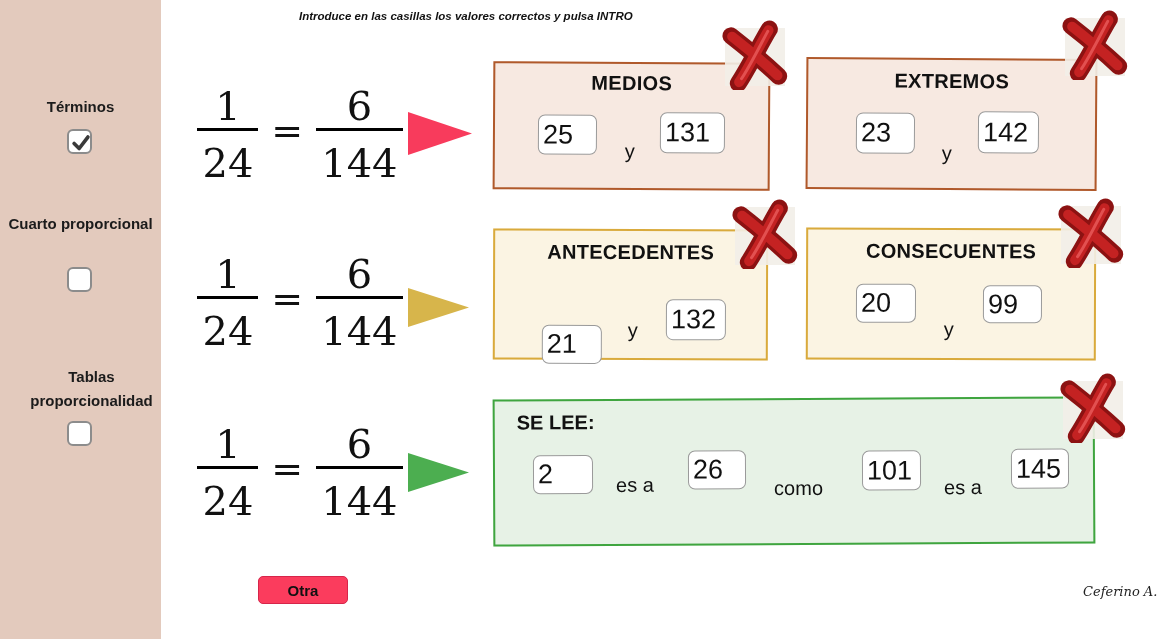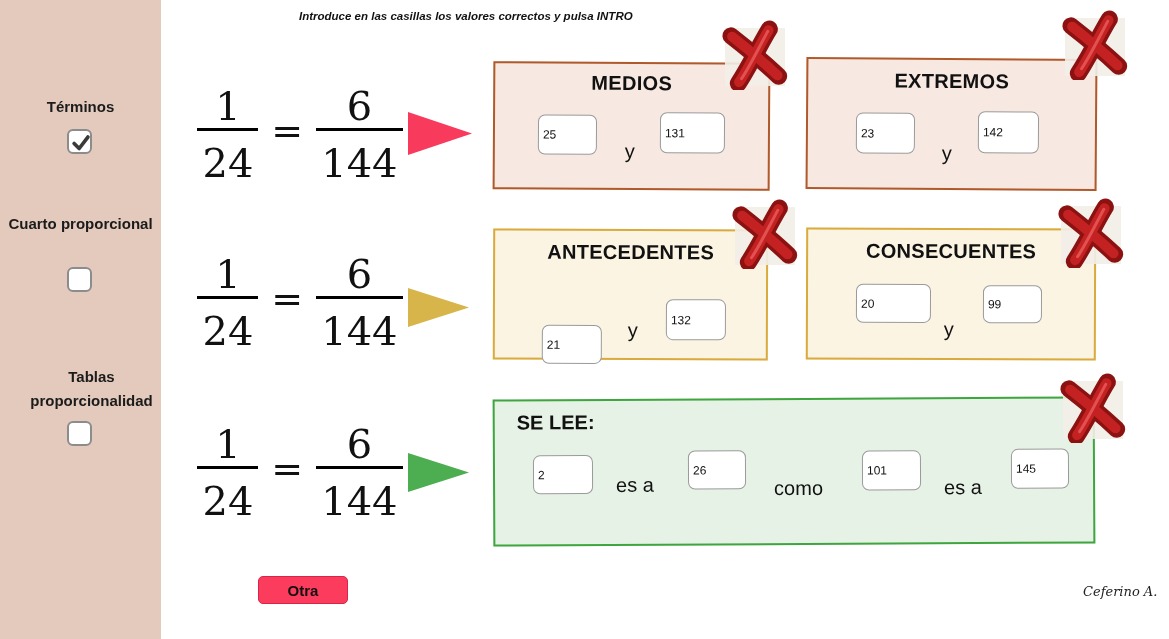--- a/index.html
+++ b/index.html
@@ -50,35 +50,35 @@
   .panel-consecuentes{left:806px;top:228px;width:290px;height:132px;background:#fbf4e3;border:2px solid #d9aa3c;transform:rotate(.2deg);}
   .panel-selee{left:493px;top:398px;width:602px;height:147px;background:#e7f2e6;border:2px solid #3fa53f;transform:rotate(-.3deg);}
   .panel-title{
     position:absolute;left:0;top:10px;width:100%;text-align:center;
     font-size:20px;font-weight:bold;color:#111;letter-spacing:.3px;
   }
   .panel-medios .panel-title{top:8px;}
   .selee-title{position:absolute;left:22px;top:10px;font-size:20px;font-weight:bold;color:#111;}
   .cell-input{
     position:absolute;background:#fff;border:1px solid #9a9a9a;border-radius:7px;
-    font-family:"Liberation Sans",sans-serif;font-size:12px;color:#111;
+    font-family:"Liberation Sans",sans-serif;font-size:27px;color:#111;
     padding:0 0 0 4px;box-sizing:border-box;outline:none;
   }
   .connector{position:absolute;font-size:20px;color:#111;}
   
   .panel-medios .in-1{left:43px;top:51px;width:59px;height:40px;}
   .panel-medios .conn{left:130px;top:76px;}
   .panel-medios .in-2{left:165px;top:48px;width:65px;height:41px;}
   .panel-extremos .in-1{left:48px;top:53px;width:59px;height:41px;}
   .panel-extremos .conn{left:134px;top:82px;}
   .panel-extremos .in-2{left:170px;top:51px;width:61px;height:42px;}
   .panel-antecedentes .in-1{left:47px;top:50px;width:60px;height:39px;margin-top:44px;}
   .panel-antecedentes .conn{left:133px;top:88px;}
   .panel-antecedentes .in-2{left:171px;top:52px;width:60px;height:41px;margin-top:16px;}
-  .panel-consecuentes .in-1{left:48px;top:54px;width:75px;height:39px;}
+  .panel-consecuentes .in-1{left:48px;top:54px;width:60px;height:39px;}
   .panel-consecuentes .conn{left:136px;top:88px;}
   .panel-consecuentes .in-2{left:175px;top:55px;width:59px;height:38px;}
   .panel-selee .in-1{left:38px;top:54px;width:60px;height:39px;}
   .panel-selee .conn-1{left:121px;top:73px;}
   .panel-selee .in-2{left:193px;top:50px;width:58px;height:39px;}
   .panel-selee .conn-2{left:279px;top:77px;}
   .panel-selee .in-3{left:367px;top:51px;width:59px;height:40px;}
   .panel-selee .conn-3{left:449px;top:77px;}
   .panel-selee .in-4{left:516px;top:50px;width:58px;height:40px;}
   

